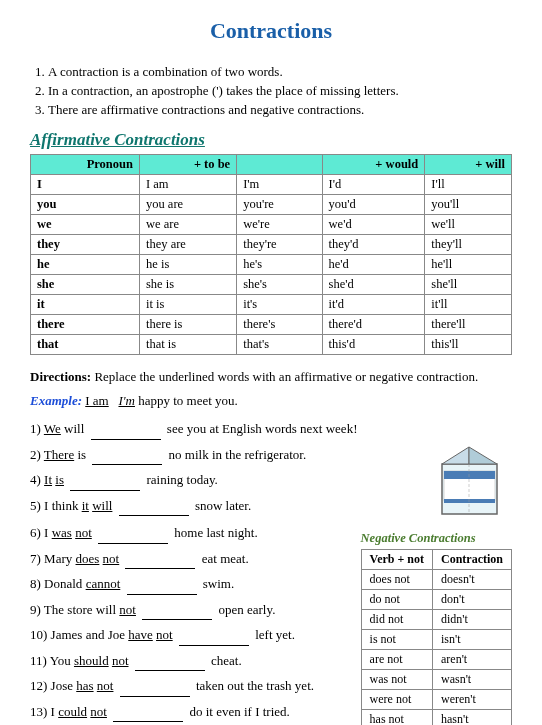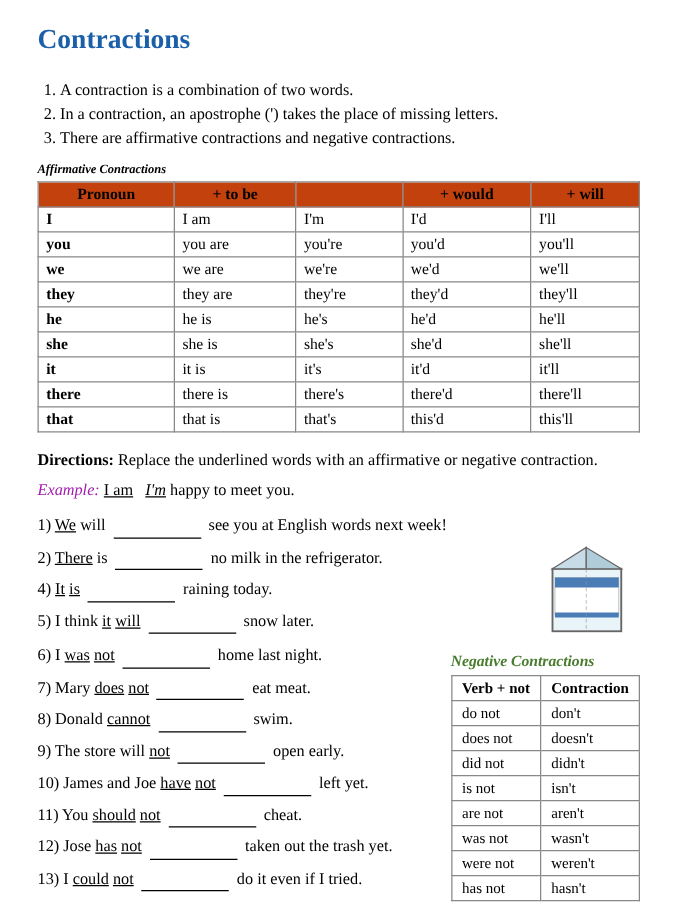--- a/index.html
+++ b/index.html
@@ -6,75 +6,77 @@
     body {
       font-family: Times New Roman, serif;
       font-size: 13px;
       background: #fff;
       color: #000;
       width: 542px;
       min-height: 725px;
       padding: 18px 30px 18px 30px;
     }
     h1 {
+      text-align: center;
       color: #1a5fa8;
       font-size: 22px;
       font-weight: bold;
       margin-bottom: 10px;
     }
     .intro-list {
       margin-left: 18px;
       margin-bottom: 12px;
       margin-top: 20px;
     }
     .intro-list li {
       margin-bottom: 3px;
       font-size: 13px;
     }
     .section-title {
-      color: #000000;
+      color: #0f766e;
       font-style: italic;
       font-weight: bold;
-      font-size: 10px;
+      font-size: 17px;
       margin-bottom: 4px;
+      text-decoration: underline;
     }
     table.affirmative {
       border-collapse: collapse;
       width: 100%;
       margin-bottom: 14px;
       font-size: 12.5px;
     }
     table.affirmative th, table.affirmative td {
       border: 1px solid #888;
       padding: 2px 6px;
     }
     table.affirmative th {
-      background: #c2410c;
-      font-weight: bold;
-      text-align: center;
+      background: #5eead4;
+      font-weight: bold;
+      text-align: right;
     }
     table.affirmative td {
       text-align: left;
     }
     .directions-line {
       font-size: 13px;
       margin-bottom: 8px;
       margin-top: 4px;
     }
     .directions-line .bold-label {
       font-weight: bold;
     }
     .example-line {
       font-size: 13px;
       margin-bottom: 10px;
     }
     .example-label {
-      color: #a21caf;
+      color: #1d4ed8;
       font-style: italic;
-      font-weight: normal;
+      font-weight: bold;
     }
     .underline { text-decoration: underline; }
     .italic { font-style: italic; }
     .exercise-area {
       display: flex;
       gap: 10px;
     }
     .exercise-list {
       flex: 1;
     }
@@ -279,26 +281,26 @@
       <div class="neg-section-title">Negative Contractions</div>
       <table class="negative">
         <thead>
           <tr>
             <th>Verb + not</th>
             <th>Contraction</th>
           </tr>
         </thead>
         <tbody id="negative-tbody">
             <tr>
+              <td>does not</td>
+              <td>doesn't</td>
+            </tr>
+            <tr>
               <td>do not</td>
               <td>don't</td>
-            </tr>
-            <tr>
-              <td>does not</td>
-              <td>doesn't</td>
             </tr>
             <tr>
               <td>did not</td>
               <td>didn't</td>
             </tr>
             <tr>
               <td>is not</td>
               <td>isn't</td>
             </tr>
             <tr>

